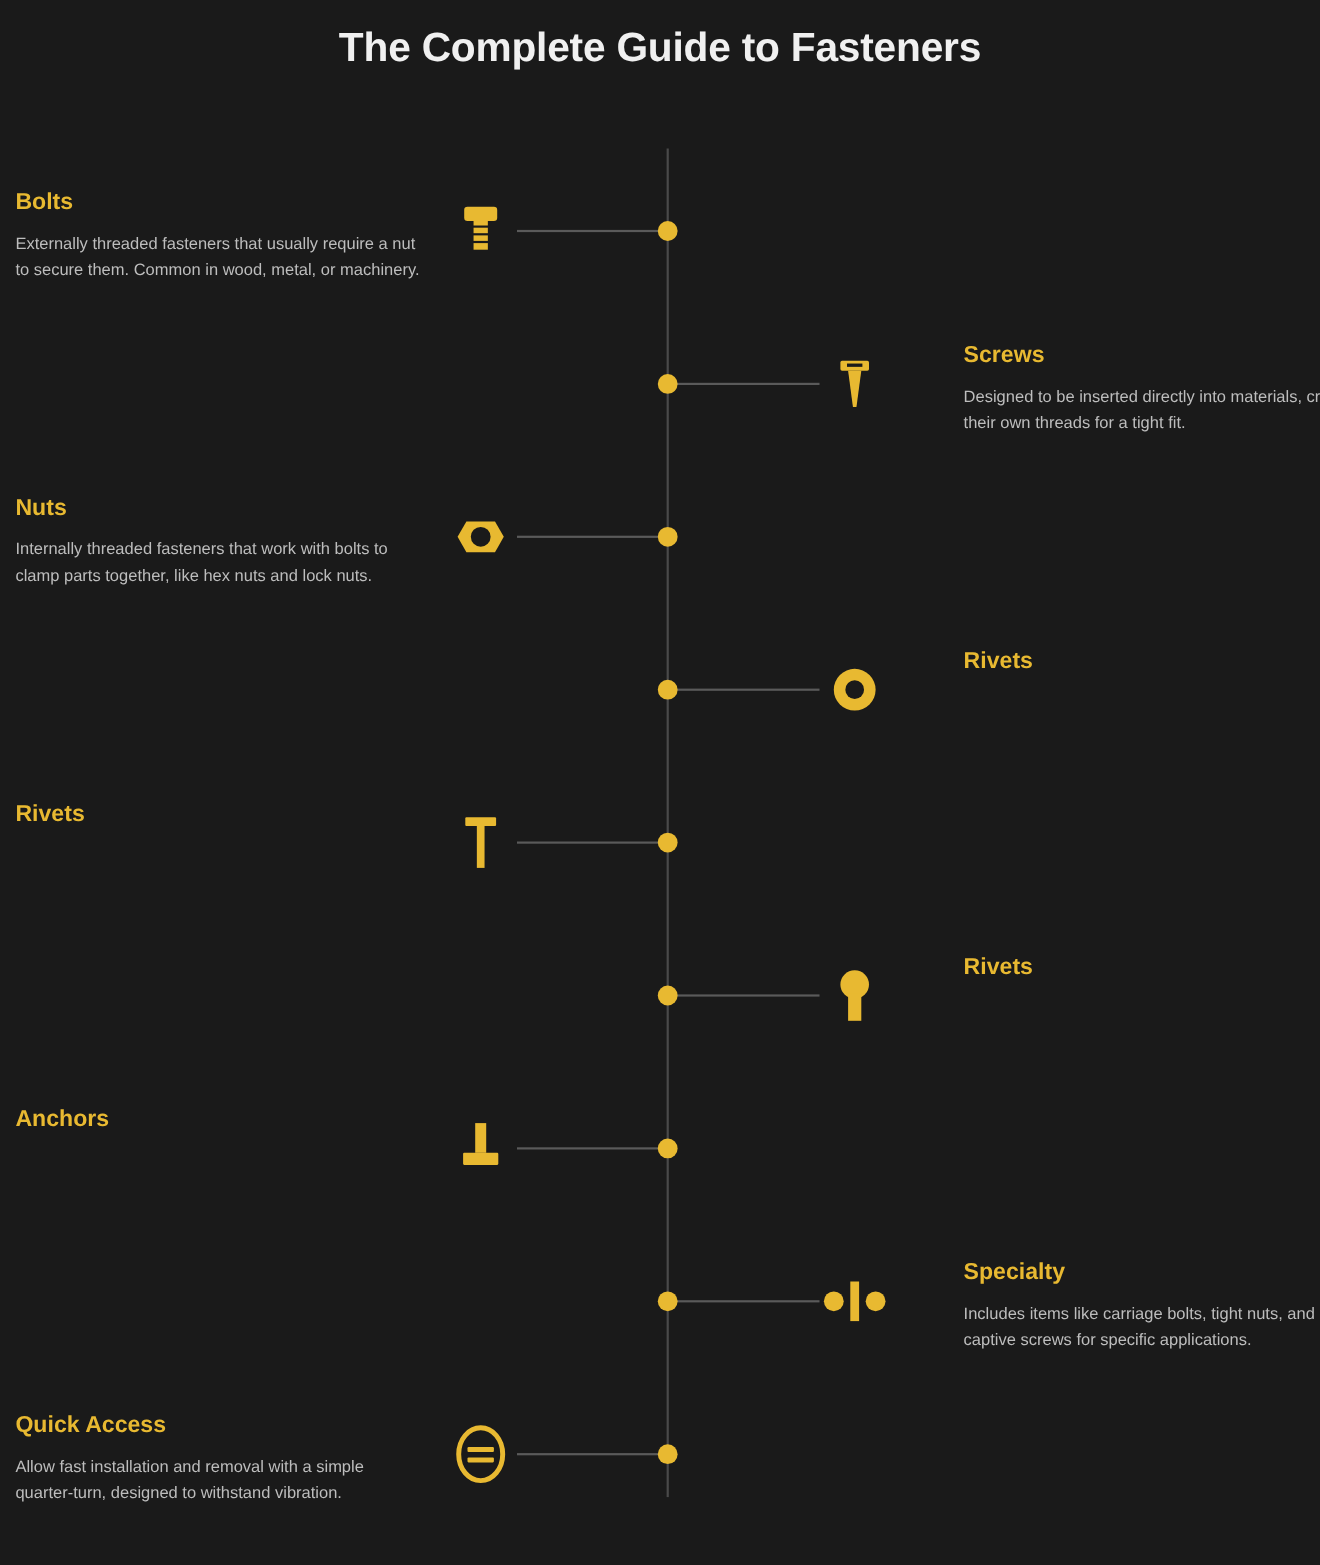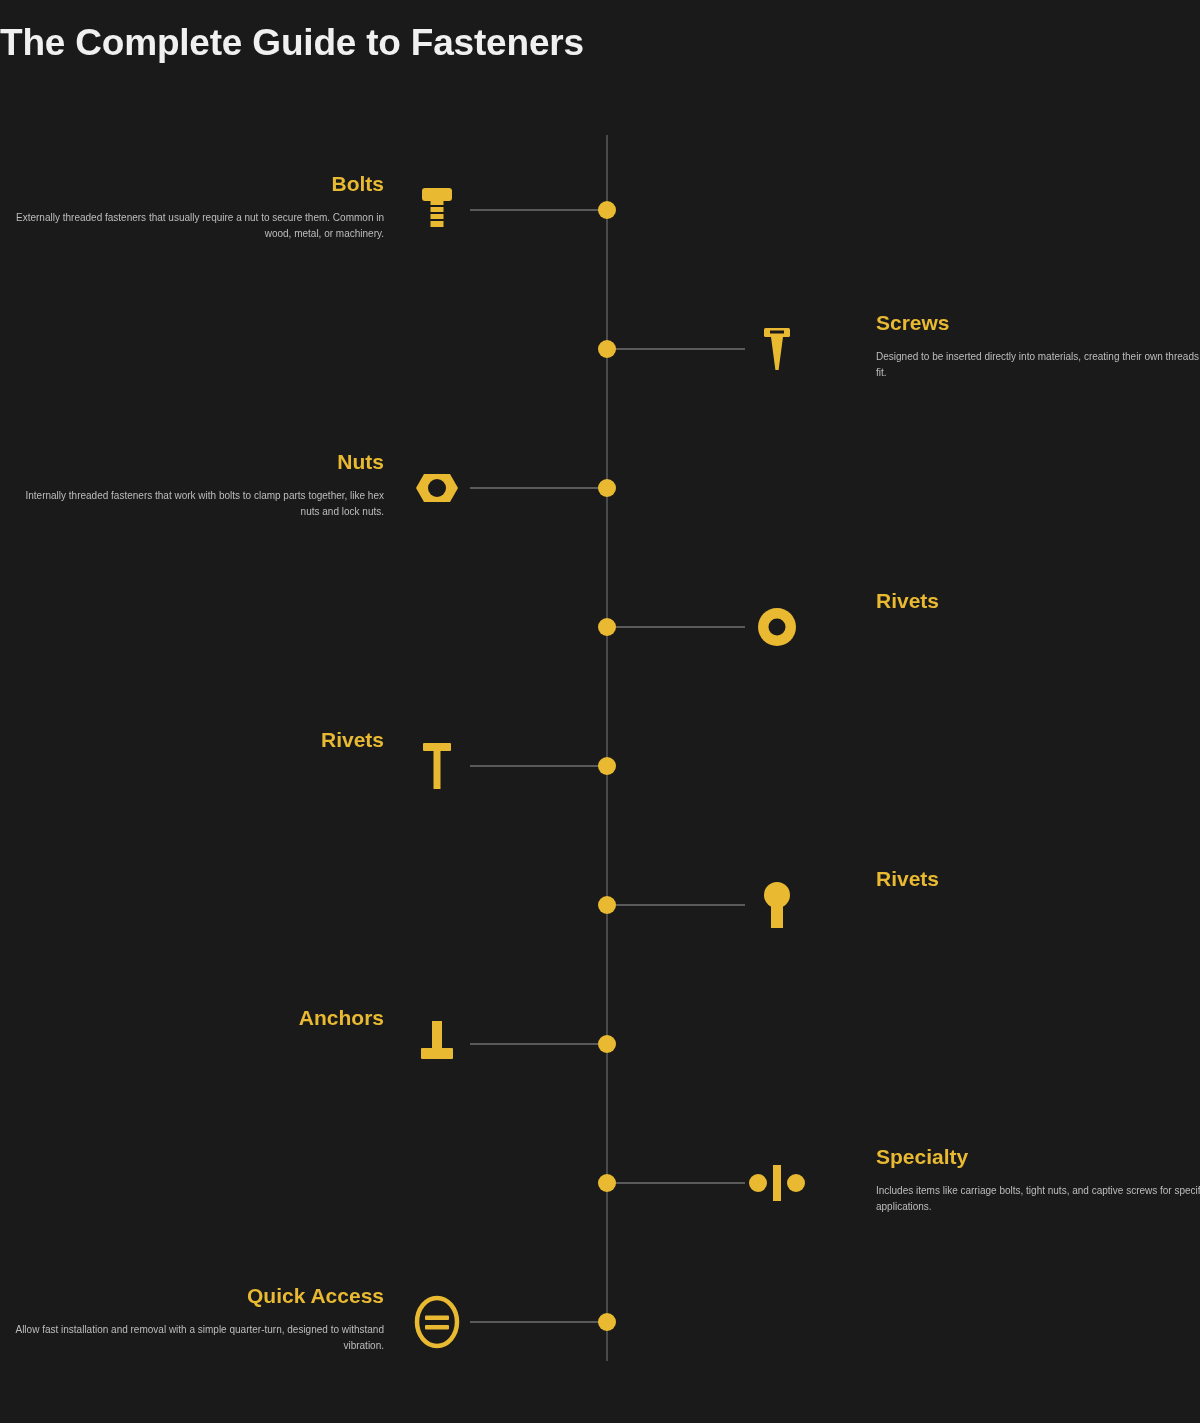--- a/index.html
+++ b/index.html
@@ -11,20 +11,21 @@
     font-family: "Liberation Sans", sans-serif;
     overflow: hidden;
     position: relative;
   }
 
   #page-title {
     position: absolute;
     top: 22px;
     left: 0;
     width: 1200px;
+    text-align: center;
     font-size: 37px;
     font-weight: bold;
     color: #f0f0f0;
     letter-spacing: -0.2px;
   }
 
   
   #timeline-axis {
     position: absolute;
     left: 606px;
@@ -70,32 +71,32 @@
   }
   .tl-item.left  .icon-slot { left: 405px; }
   .tl-item.right .icon-slot { left: 745px; }
   .icon-slot svg { display: block; width: 64px; height: 64px; }
 
   
   .txt {
     position: absolute;
     width: 370px;
   }
-  .tl-item.left .txt  { left: 14px;  top: -38px; text-align: right; }
+  .tl-item.left .txt  { left: 14px;  top: -38px; }
   .tl-item.right .txt { left: 876px; top: -38px; text-align: left; }
 
   .tl-head {
     font-size: 21px;
     font-weight: bold;
     color: #e8b931;
     line-height: 1.1;
     margin-bottom: 15px;
   }
   .tl-desc {
-    font-size: 10px;
+    font-size: 15px;
     color: #bdbdbd;
     line-height: 1.58;
   }
 </style>
 </head>
 <body>
 
 <h1 id="page-title">The Complete Guide to Fasteners</h1>
 
 <div id="timeline-axis"></div>

